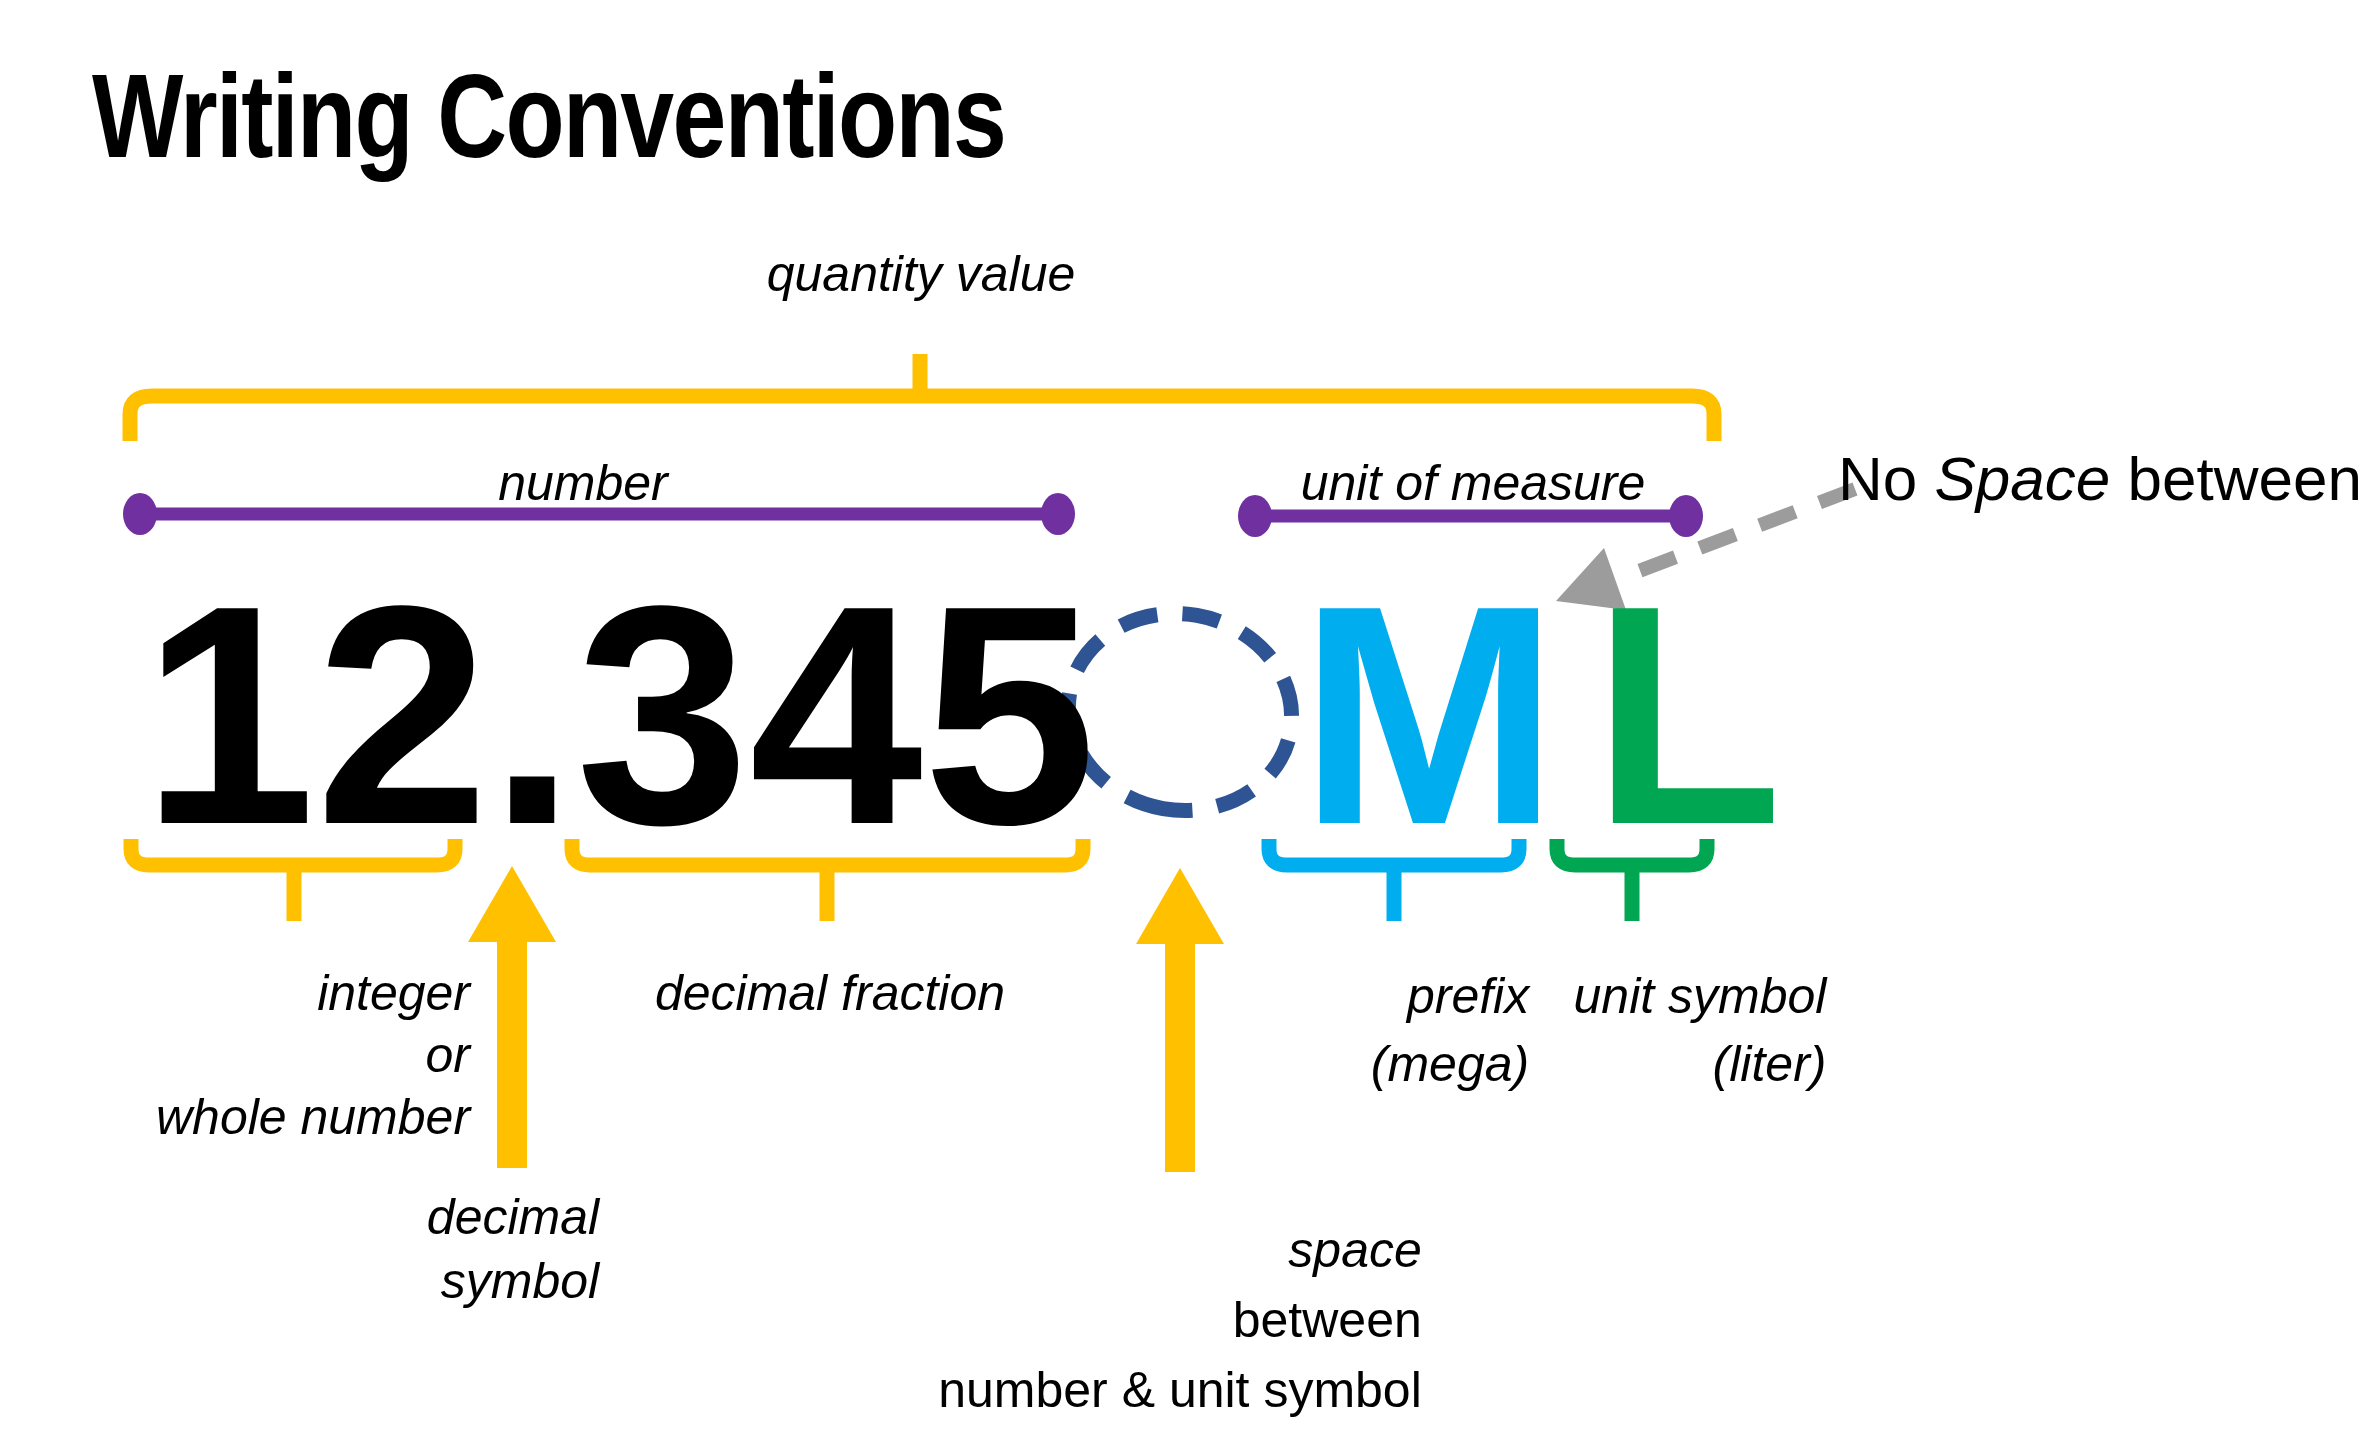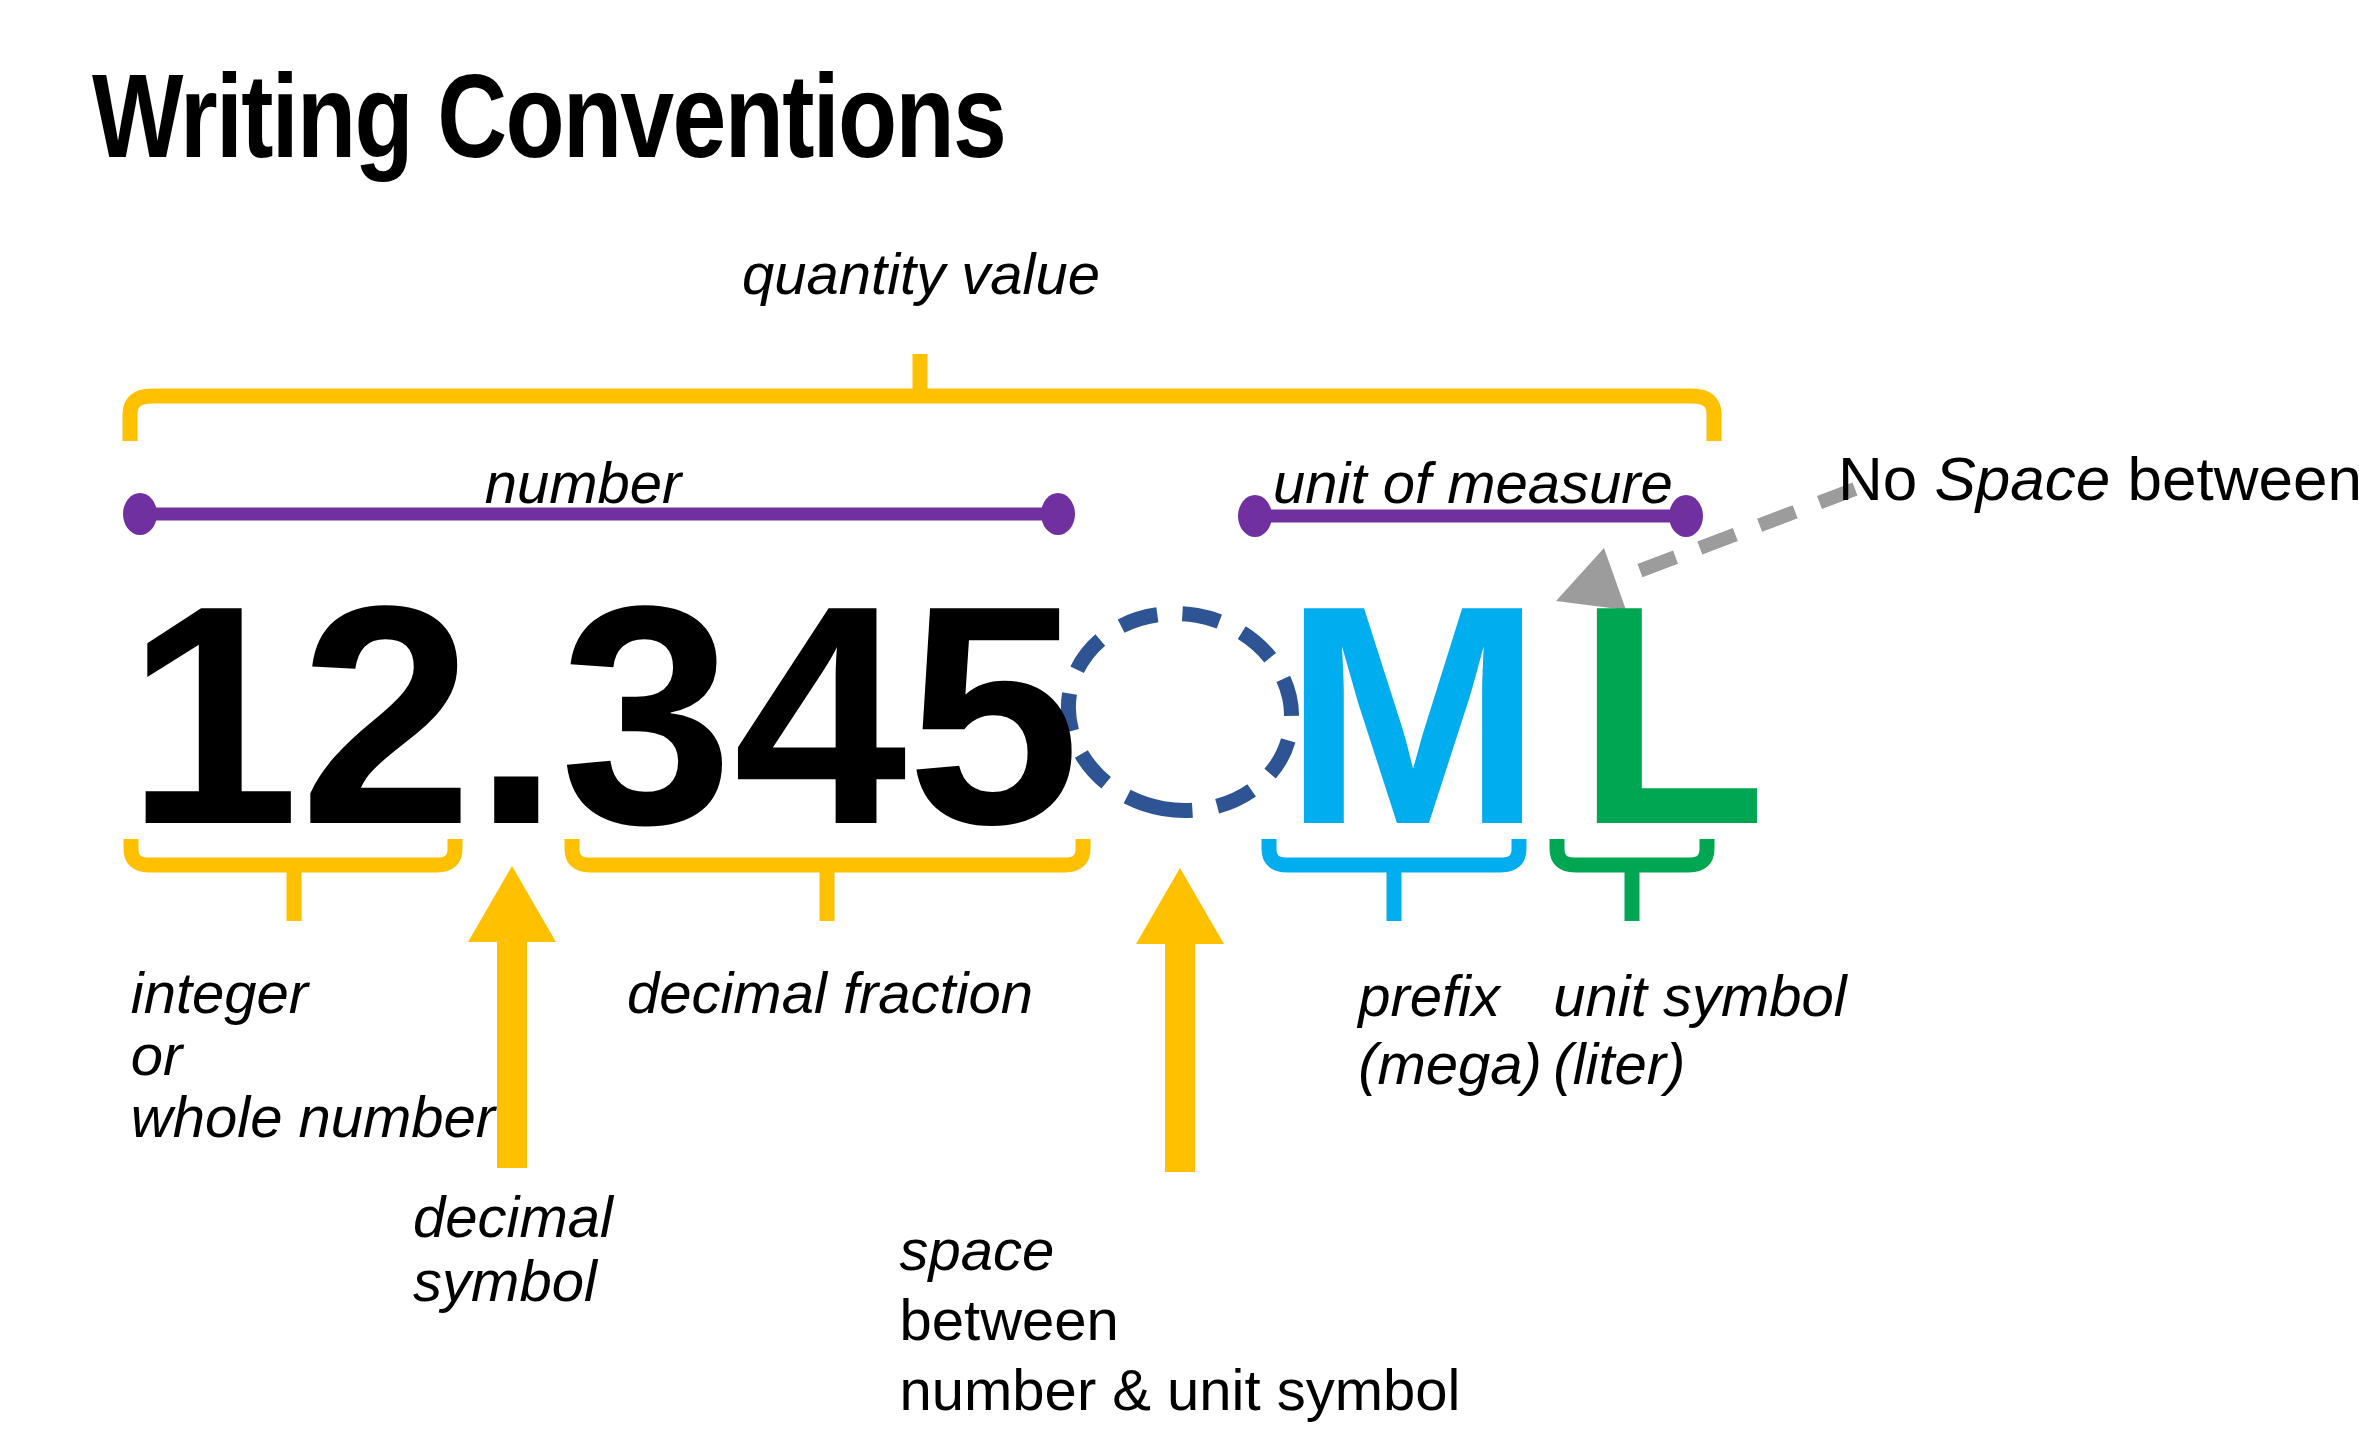--- a/index.html
+++ b/index.html
@@ -30,37 +30,38 @@
   }
   .title{
     position:absolute;left:92px;top:57px;margin:0;
     font-size:118px;font-weight:bold;line-height:1;
     letter-spacing:-2px;
     transform:scaleX(0.82);transform-origin:left top;
     white-space:nowrap;
   }
   .lbl{
     position:absolute;
-    font-size:58px;line-height:62px;
-    text-align:left;white-space:nowrap;
+    font-size:50px;line-height:62px;
+    text-align:right;white-space:nowrap;
     transform:translateX(-50%);
   }
   .it{font-style:italic;}
   .lbl-left{
     position:absolute;
     font-size:62px;line-height:62px;
     text-align:left;white-space:nowrap;
   }
   .lh68{line-height:68px;margin-left:48px;}
   .lh64{line-height:64px;}
   .lh70{line-height:70px;}
   .bigrow{
     position:absolute;top:559px;
     font-size:312px;font-weight:bold;line-height:1;
     white-space:nowrap;
+    margin-left:16px;
   }
   .big-number{left:126px;color:var(--c-text);}
   .big-prefix{left:1283px;color:var(--c-cyan);}
   .big-unit{left:1576px;color:var(--c-green);}
   
   .st-yellow{stroke:var(--c-yellow);}
   .st-purple{stroke:var(--c-purple);}
   .st-cyan{stroke:var(--c-cyan);}
   .st-green{stroke:var(--c-green);}
   .st-navy{stroke:var(--c-navy);}

